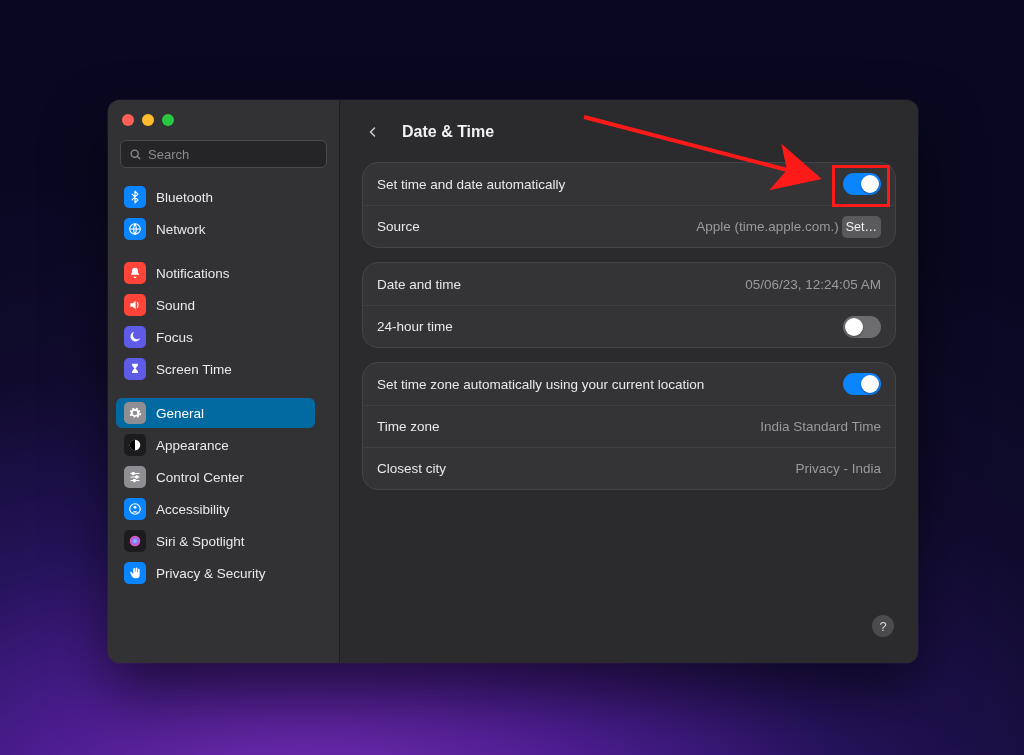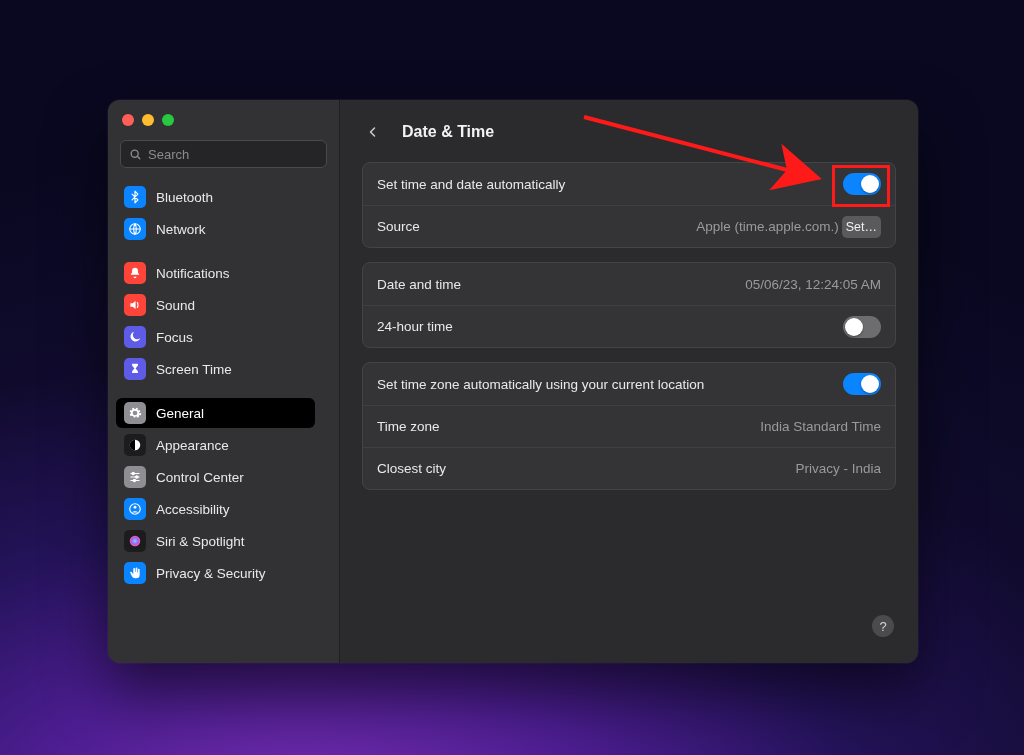--- a/index.html
+++ b/index.html
@@ -76,21 +76,21 @@
     display: flex; align-items: center;
     height: 30px;
     border-radius: 6px;
     padding: 0 8px;
     color: #e9e9eb;
     font-size: 13.5px;
     margin-bottom: 2px;
     cursor: default;
   }
   .side-item.selected {
-    background: #000000;
+    background: #0369a1;
     color: #ffffff;
   }
   .side-spacer { height: 12px; }
 
   .side-icon {
     width: 22px; height: 22px;
     border-radius: 5px;
     margin-right: 10px;
     display: inline-flex;
     align-items: center; justify-content: center;
@@ -123,21 +123,21 @@
     display: inline-flex; align-items:center; justify-content:center;
     color: #cfcfd2; border-radius: 5px;
   }
   .title {
     font-size: 16px; font-weight: 600; color: #f2f2f4;
   }
 
   .group {
     background: #343436;
     border: 1px solid #444447;
-    border-radius: 8px;
+    border-radius: 16px;
     margin-bottom: 14px;
   }
   .row {
     display: flex; align-items: center; justify-content: space-between;
     min-height: 42px;
     padding: 8px 14px;
     border-top: 1px solid #3f3f41;
   }
   .row:first-child { border-top: 0; }
   .row .label { color: #e9e9eb; font-size: 13.5px; }

